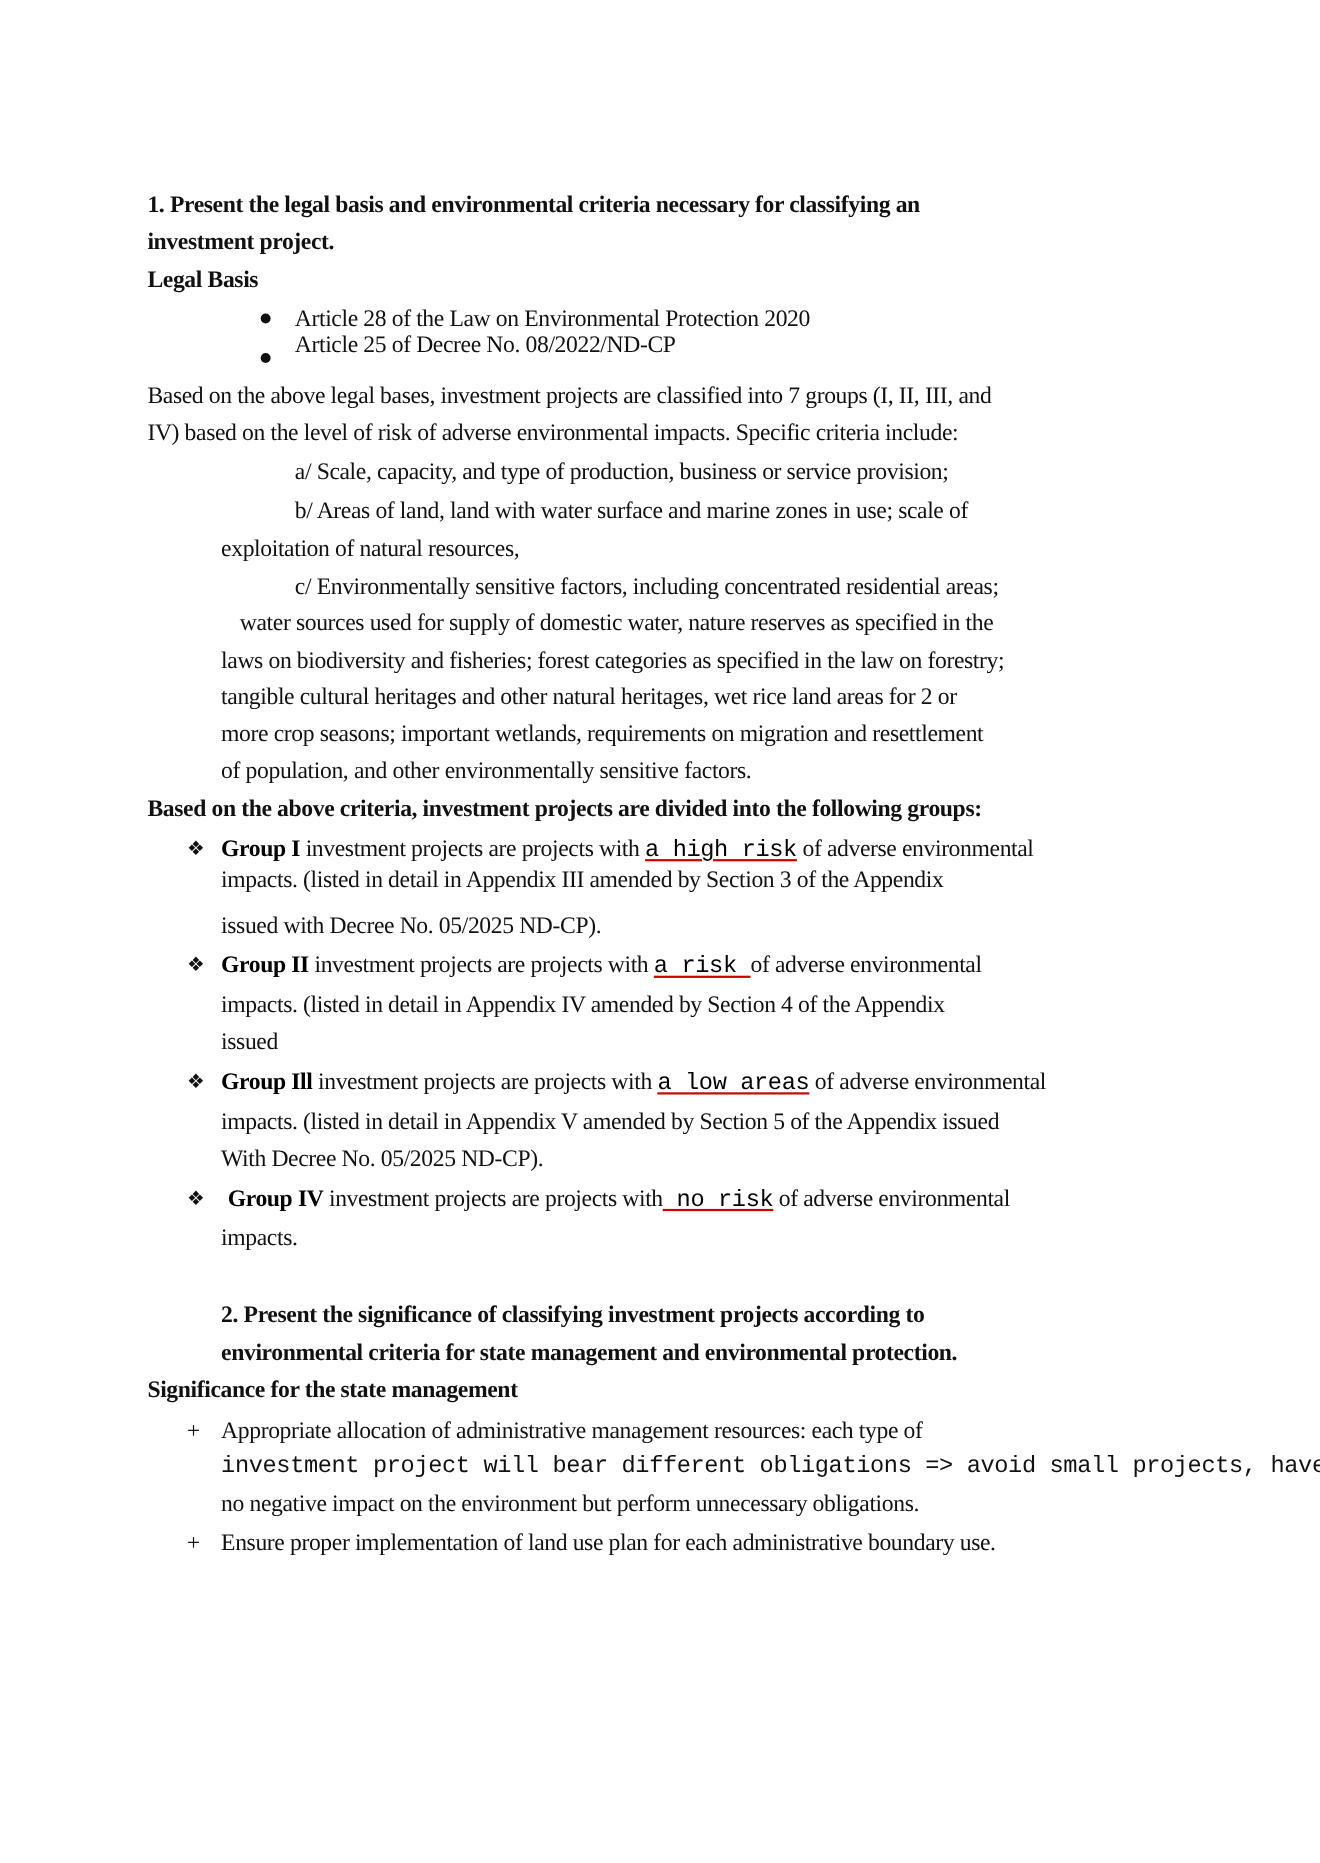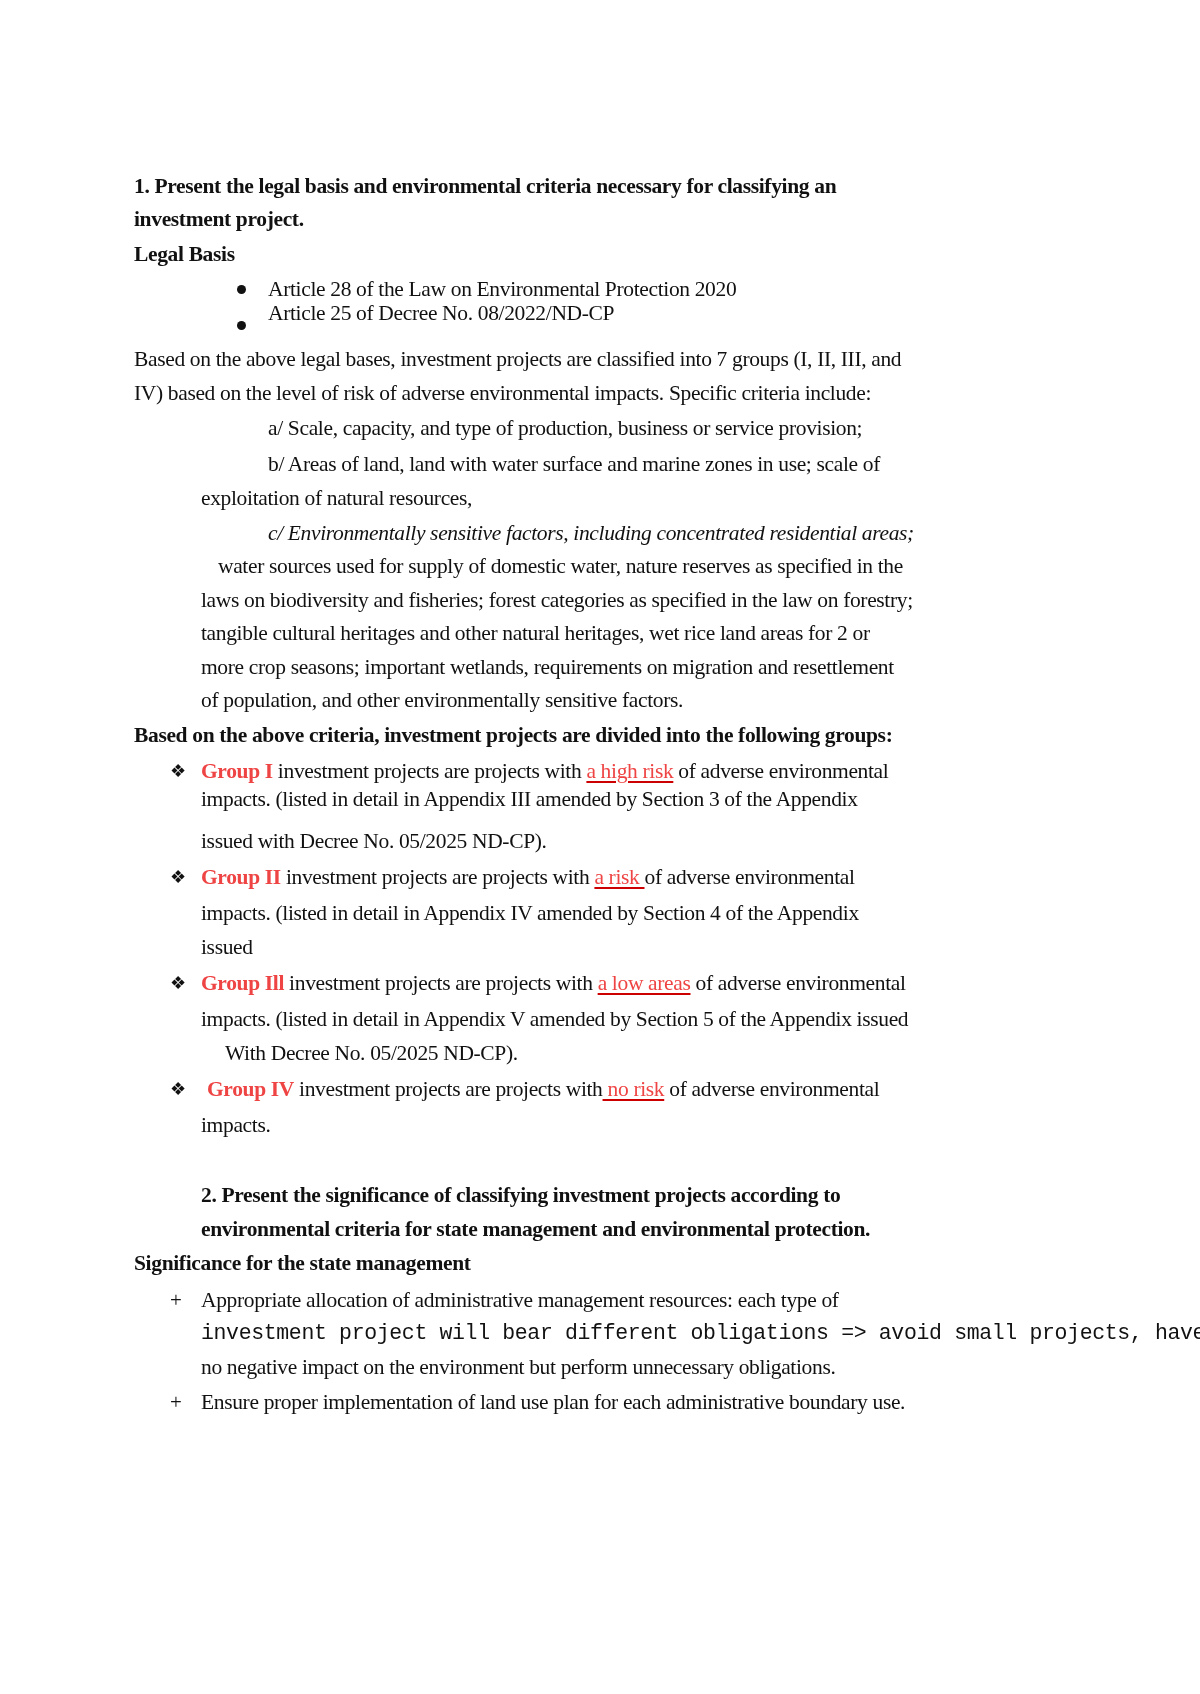--- a/index.html
+++ b/index.html
@@ -22,22 +22,22 @@
       height: 1694px;
     }
     .line {
       position: absolute;
       white-space: nowrap;
       font-size: 21.5px;
       line-height: 30px;
       letter-spacing: -0.35px;
     }
     .b { font-weight: bold; }
-    .red { color: #ef4444; }
-    .u { text-decoration: underline; text-decoration-color: #cc0000; text-decoration-thickness: 1.5px; text-underline-offset: 3px; }
+    .red { color: #000000; }
+    .u { text-decoration: underline; text-decoration-color: #cc0000; text-decoration-thickness: 1.5px; text-underline-offset: 3px; font-family: Liberation Mono, monospace; }
     .bullet-dot {
       position: absolute;
       width: 9px; height: 9px;
       border-radius: 50%;
       background: #111;
     }
     .diamond {
       position: absolute;
       font-size: 18px;
       line-height: 30px;
@@ -65,21 +65,21 @@
 
   <div class="bullet-dot" style="left:237px; top:321px;"></div>
   <div class="line" style="left:268px; top:298px;">Article 25 of Decree No. 08/2022/ND-CP</div>
 
   <div class="line" style="left:134px; top:344px;">Based on the above legal bases, investment projects are classified into 7 groups (I, II, III, and</div>
   <div class="line" style="left:134px; top:378px;">IV) based on the level of risk of adverse environmental impacts. Specific criteria include:</div>
 
   <div class="line" style="left:268px; top:413px;">a/ Scale, capacity, and type of production, business or service provision;</div>
   <div class="line" style="left:268px; top:449px;">b/ Areas of land, land with water surface and marine zones in use; scale of</div>
   <div class="line" style="left:201px; top:483px;">exploitation of natural resources,</div>
-  <div class="line" style="left:268px; top:518px;font-style:italic;">c/ Environmentally sensitive factors, including concentrated residential areas;</div>
+  <div class="line" style="left:268px; top:518px;">c/ Environmentally sensitive factors, including concentrated residential areas;</div>
   <div class="line" style="left:201px; top:551px;margin-left:17px;">water sources used for supply of domestic water, nature reserves as specified in the</div>
   <div class="line" style="left:201px; top:585px;">laws on biodiversity and fisheries; forest categories as specified in the law on forestry;</div>
   <div class="line" style="left:201px; top:618px;">tangible cultural heritages and other natural heritages, wet rice land areas for 2 or</div>
   <div class="line" style="left:201px; top:652px;">more crop seasons; important wetlands, requirements on migration and resettlement</div>
   <div class="line" style="left:201px; top:685px;">of population, and other environmentally sensitive factors.</div>
 
   <div class="line b" style="left:134px; top:720px;">Based on the above criteria, investment projects are divided into the following groups:</div>
 
   <div class="diamond" style="left:170px; top:756px;">❖</div>
   <div class="line" style="left:201px; top:756px;">
@@ -93,21 +93,21 @@
     <span class="b red">Group II</span><span> investment projects are projects with </span><span class="red u">a risk </span><span>of adverse environmental</span>
   </div>
   <div class="line" style="left:201px; top:898px;">impacts. (listed in detail in Appendix IV amended by Section 4 of the Appendix</div>
   <div class="line" style="left:201px; top:932px;">issued</div>
 
   <div class="diamond" style="left:170px; top:968px;">❖</div>
   <div class="line" style="left:201px; top:968px;">
     <span class="b red">Group Ill</span><span> investment projects are projects with </span><span class="red u">a low areas</span><span> of adverse environmental</span>
   </div>
   <div class="line" style="left:201px; top:1004px;">impacts. (listed in detail in Appendix V amended by Section 5 of the Appendix issued</div>
-  <div class="line" style="left:201px; top:1038px;margin-left:24px;">With Decree No. 05/2025 ND-CP).</div>
+  <div class="line" style="left:201px; top:1038px;">With Decree No. 05/2025 ND-CP).</div>
 
   <div class="diamond" style="left:170px; top:1074px;">❖</div>
   <div class="line" style="left:207px; top:1074px;">
     <span class="b red">Group IV</span><span> investment projects are projects with</span><span class="red u"> no risk</span><span> of adverse environmental</span>
   </div>
   <div class="line" style="left:201px; top:1110px;">impacts.</div>
 
   <div class="line b" style="left:201px; top:1180px;">2. Present the significance of classifying investment projects according to</div>
   <div class="line b" style="left:201px; top:1214px;">environmental criteria for state management and environmental protection.</div>
 

